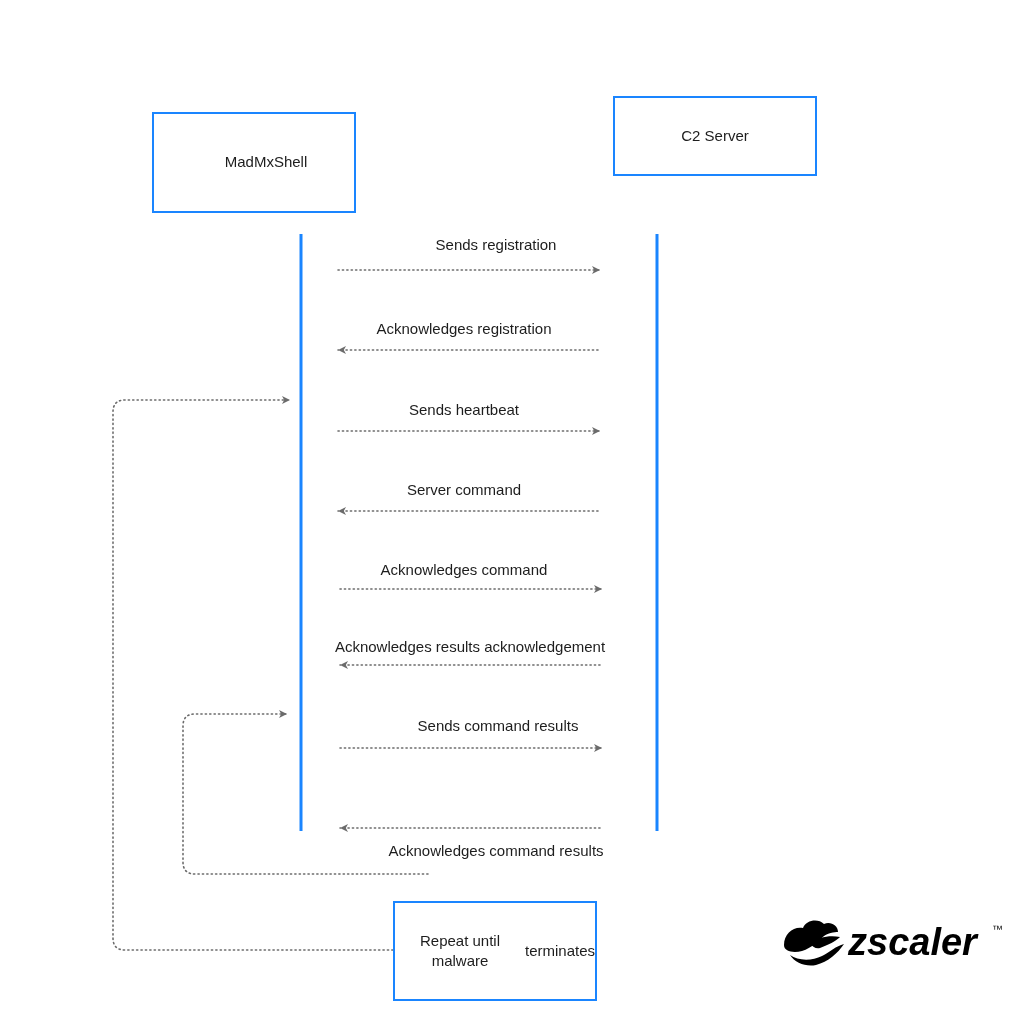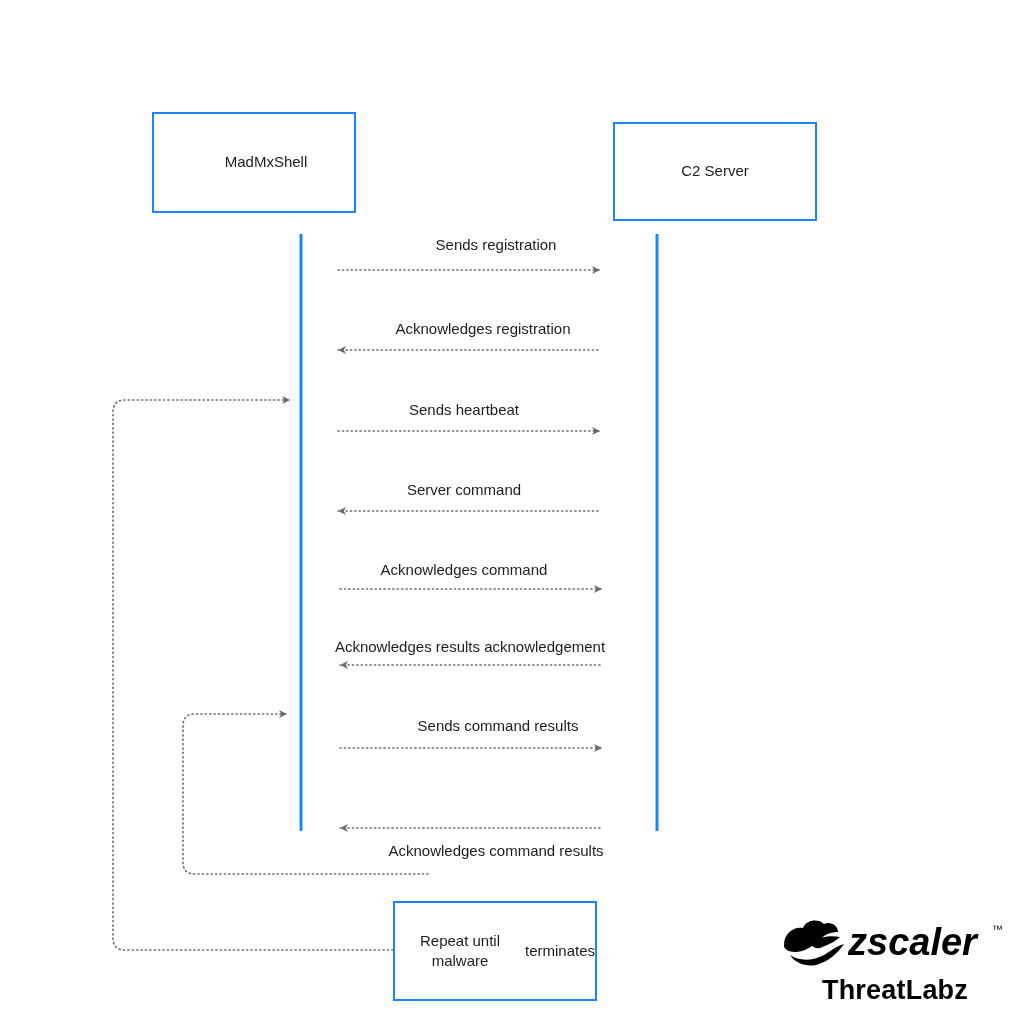--- a/index.html
+++ b/index.html
@@ -106,26 +106,26 @@
 
   <path d="M428,874 L195,874 Q183,874 183,862 L183,726 Q183,714 195,714 L287,714" fill="none" stroke="#6b6b6b" stroke-width="1.6" stroke-dasharray="1.2 3.2" stroke-linecap="round" marker-end="url(#arrow-right)"></path>
 
   <path d="M393,950 L125,950 Q113,950 113,938 L113,412 Q113,400 125,400 L290,400" fill="none" stroke="#6b6b6b" stroke-width="1.6" stroke-dasharray="1.2 3.2" stroke-linecap="round" marker-end="url(#arrow-right)"></path>
 </svg>
 
 <div class="node-box" style="left:152px; top:112px; width:204px; height:101px;padding-left:24px;">
   <span>MadMxShell</span>
 </div>
 
-<div class="node-box" style="left:613px; top:122px; width:204px; height:99px;">
+<div class="node-box" style="left:613px; top:96px; width:204px; height:80px;">
   <span>C2 Server</span>
 </div>
 
 <div class="msg-label" style="left:464px; top:236px;margin-left:32px;">Sends registration</div>
-<div class="msg-label" style="left:483px; top:320px;">Acknowledges registration</div>
+<div class="msg-label" style="left:464px; top:320px;">Acknowledges registration</div>
 <div class="msg-label" style="left:464px; top:401px;">Sends heartbeat</div>
 <div class="msg-label" style="left:464px; top:481px;">Server command</div>
 <div class="msg-label" style="left:464px; top:561px;">Acknowledges command</div>
 <div class="msg-label" style="left:470px; top:638px;">Acknowledges results acknowledgement</div>
 <div class="msg-label" style="left:470px; top:717px;margin-left:28px;">Sends command results</div>
 <div class="msg-label" style="left:496px; top:799px;margin-top:43px;">Acknowledges command results</div>
 
 <div class="node-box" style="left:393px; top:901px; width:204px; height:100px; ">
   <span>Repeat until malware</span>
   <span>terminates</span>
@@ -138,14 +138,13 @@
       <path d="M4 30 C4 18, 14 11, 23 13 C26 5, 38 3, 44 9 C50 6, 58 10, 58 17
                C58 17, 49 17, 44 21 C38 26, 32 33, 22 36 C14 38, 4 37, 4 30 Z"></path>
       <path d="M10 40 C18 46, 32 46, 42 41 C50 37, 56 31, 64 29 C58 38, 48 47, 36 50
                C26 52, 15 48, 10 40 Z"></path>
       <path d="M30 28 C38 22, 50 20, 60 22 C56 26, 48 30, 40 33 C36 34, 32 32, 30 28 Z"></path>
     </g>
 
     <text x="68" y="40" font-family="'Liberation Sans','DejaVu Sans',sans-serif" font-size="38" font-weight="bold" font-style="italic" fill="#000000">zscaler</text>
     <text x="212" y="18" font-family="'Liberation Sans','DejaVu Sans',sans-serif" font-size="11" fill="#000000">™</text>
   </svg>
-  <div class="logo-threatlabz">ThreatLabz</div>
 </div>
 
 </body></html>

